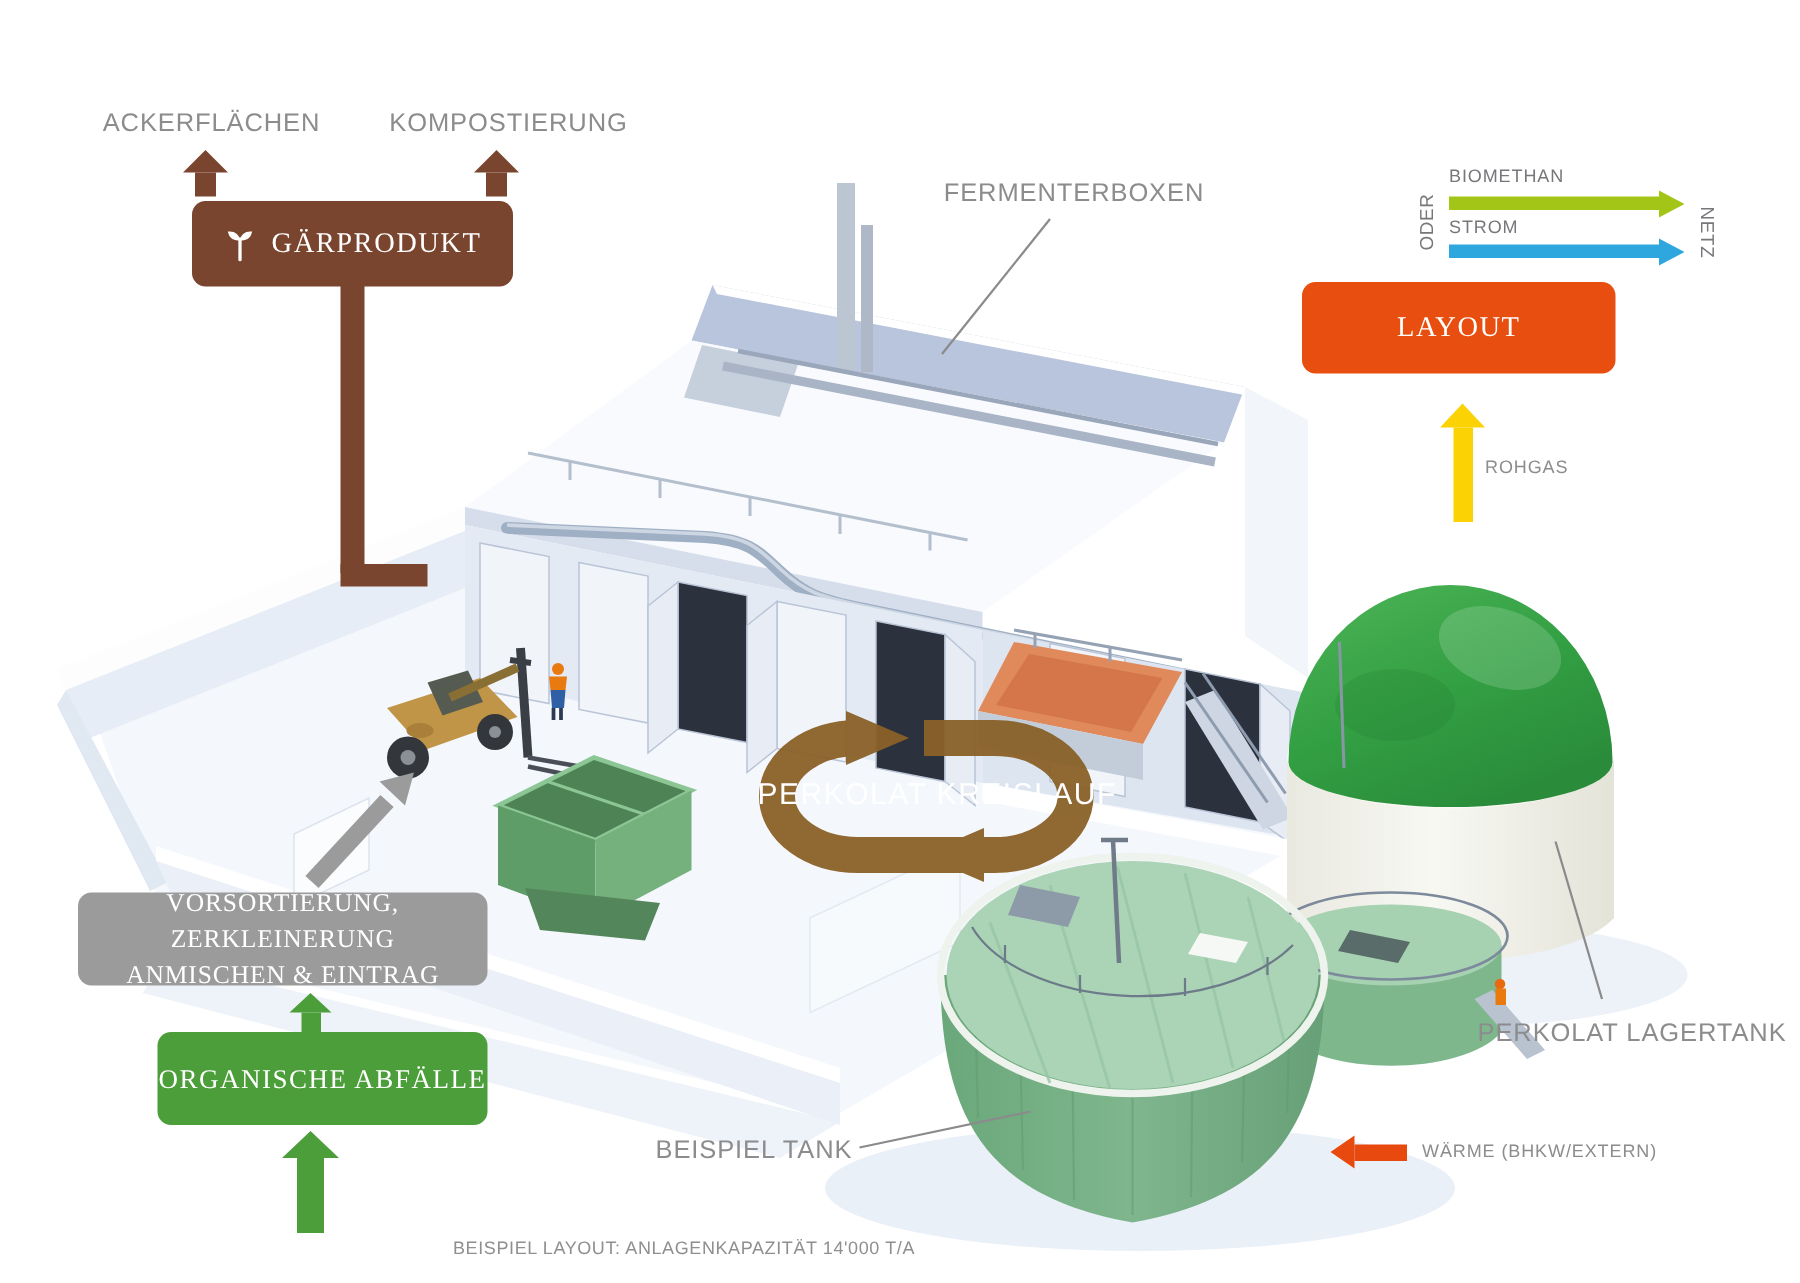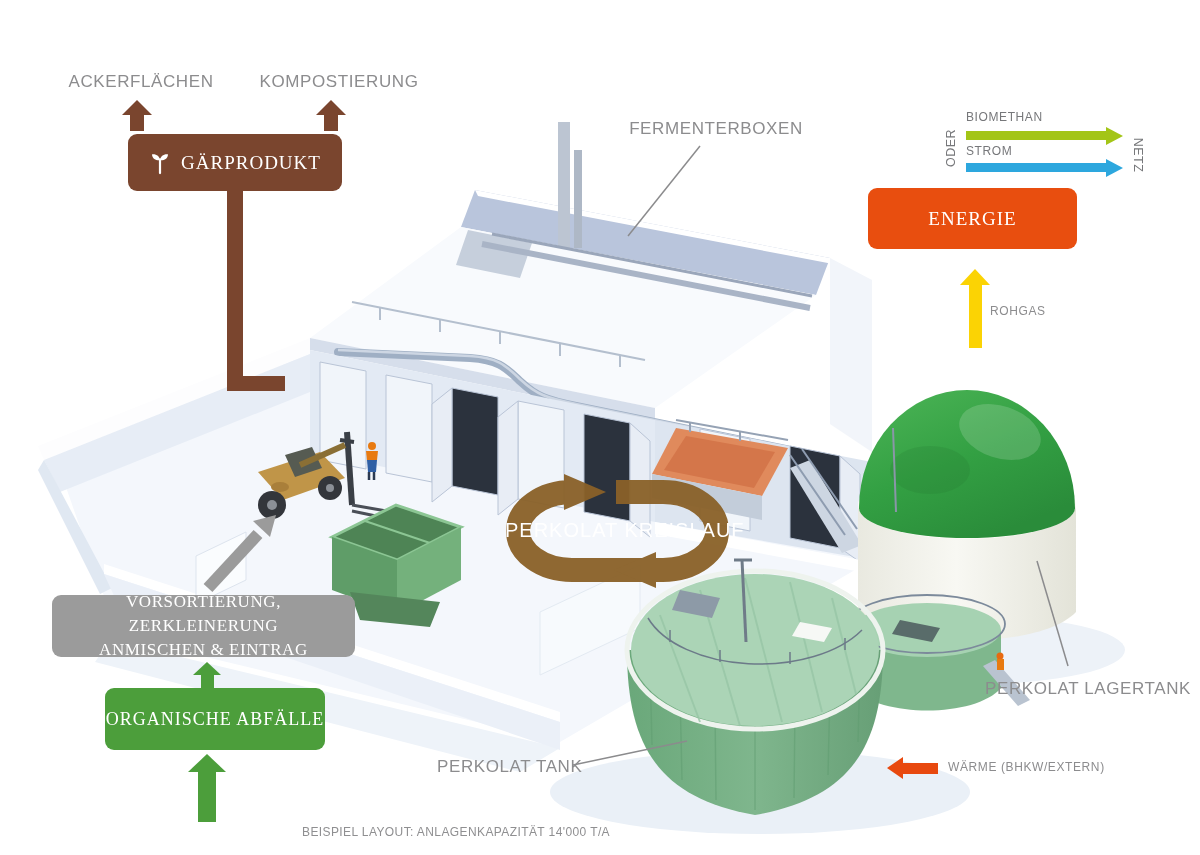--- a/index.html
+++ b/index.html
@@ -277,51 +277,51 @@
   </div>
   <div class="rot" style="left:929px;top:141px;transform:rotate(-90deg);">ODER</div>
   <div class="lbl dark small" style="left:966px;top:144px;">STROM</div>
   <div class="arr-h" style="left:966px;top:158px;width:160px;height:19px;">
     <div class="shaft" style="height:9px;background:var(--blue,#2da7de);"></div>
     <div class="head" style="border-top:9.5px solid transparent;border-bottom:9.5px solid transparent;border-left:17px solid var(--blue,#2da7de);"></div>
   </div>
   <div class="rot" style="left:1116px;top:148px;transform:rotate(90deg);">NETZ</div>
 
   <div class="box" style="left:868px;top:188px;width:209px;height:61px;background:var(--orange,#e84e0f);">
-    <span>ENERGIE</span>
+    <span>LAYOUT</span>
   </div>
 
   <div class="arr-up" style="left:960px;top:266px;width:30px;height:82px;">
     <div class="head" style="border-left-width:15px;border-right-width:15px;border-bottom:16px solid var(--yellow,#fbd304);"></div>
     <div class="shaft" style="width:13px;background:var(--yellow,#fbd304);"></div>
   </div>
   <div class="lbl small" style="left:990px;top:304px;">ROHGAS</div>
 
   <div class="loop-text" style="left:505px;top:519px;width:225px;">PERKOLAT KREISLAUF</div>
 
-  <div class="box two" style="left:52px;top:595px;width:303px;height:62px;background:var(--box_gray,#9b9b9b);">
+  <div class="box two" style="left:52px;top:595px;width:273px;height:62px;background:var(--box_gray,#9b9b9b);">
     <span>VORSORTIERUNG, ZERKLEINERUNG</span>
     <span>ANMISCHEN &amp; EINTRAG</span>
   </div>
 
   <div class="arr-up" style="left:193px;top:659px;width:28px;height:29px;">
     <div class="head" style="border-left-width:14px;border-right-width:14px;border-bottom:13px solid var(--green,#4c9e3b);"></div>
     <div class="shaft" style="width:13px;background:var(--green,#4c9e3b);"></div>
   </div>
 
   <div class="box" style="left:105px;top:688px;width:220px;height:62px;background:var(--green,#4c9e3b);font-size:18px;">
     <span>ORGANISCHE ABFÄLLE</span>
   </div>
 
   <div class="arr-up" style="left:188px;top:751px;width:38px;height:71px;">
     <div class="head" style="border-left-width:19px;border-right-width:19px;border-bottom:18px solid var(--green,#4c9e3b);"></div>
     <div class="shaft" style="width:18px;background:var(--green,#4c9e3b);"></div>
   </div>
 
-  <div class="lbl" style="left:437px;top:757px;">PERKOLAT TANK</div>
+  <div class="lbl" style="left:437px;top:757px;">BEISPIEL TANK</div>
 
   <div class="lbl" style="left:985px;top:677px;line-height:24px;">
     <div>PERKOLAT LAGERTANK</div>
   </div>
 
   <div class="arr-h" style="left:884px;top:757px;width:54px;height:22px;">
     <div class="head" style="border-top:11px solid transparent;border-bottom:11px solid transparent;border-right:16px solid var(--heat,#e8490f);"></div>
     <div class="shaft" style="height:11px;background:var(--heat,#e8490f);"></div>
   </div>
   <div class="lbl small" style="left:948px;top:760px;">WÄRME (BHKW/EXTERN)</div>

